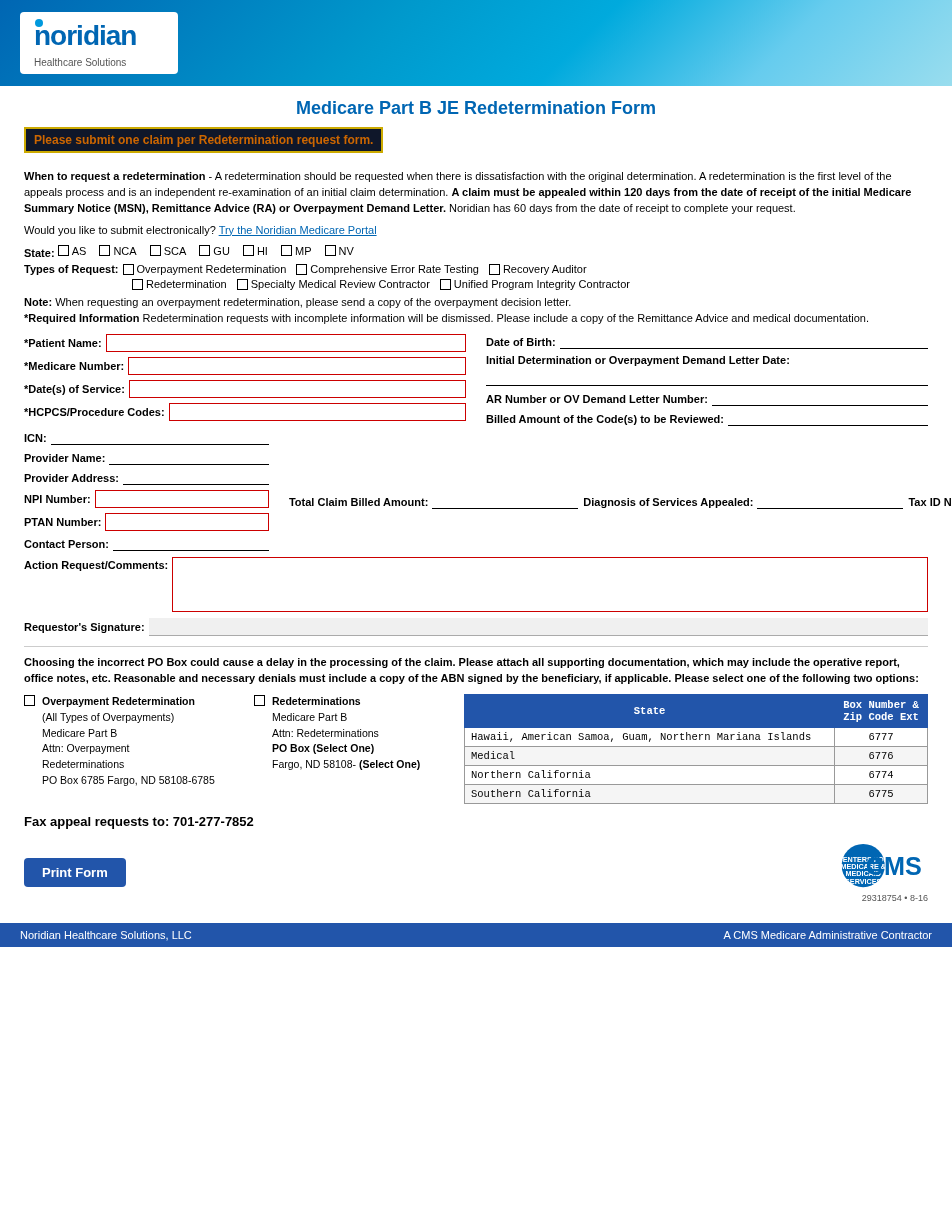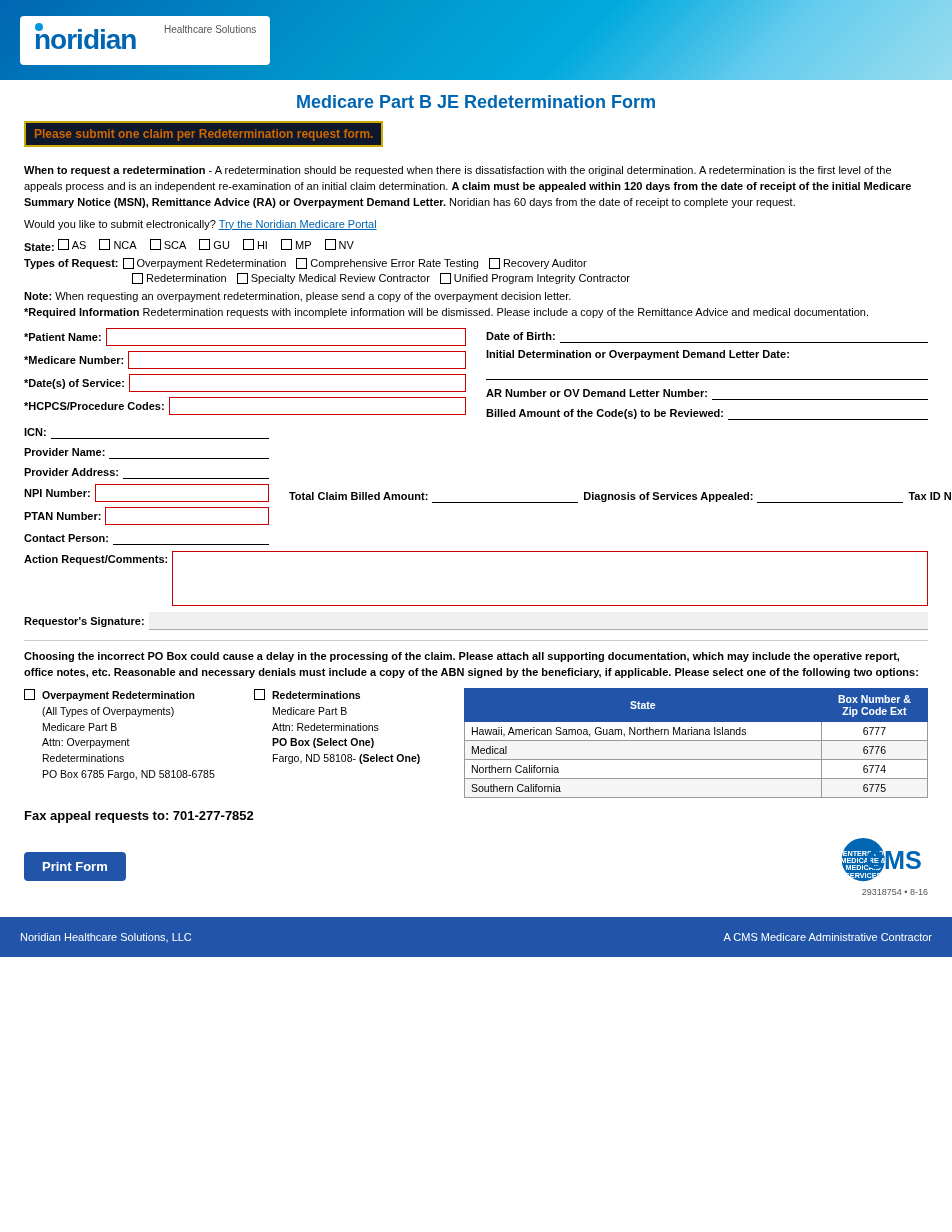--- a/index.html
+++ b/index.html
@@ -15,20 +15,21 @@
     
     .header {
       background: linear-gradient(135deg, #0066b3 0%, #0099cc 40%, #00aadd 60%, #66ccee 80%, #99ddee 100%);
       padding: 12px 20px 12px 20px;
       display: flex;
       align-items: center;
       min-height: 80px;
     }
     .logo-area {
       display: flex;
+      flex-direction: column;
       background: #fff;
       padding: 6px 14px 6px 14px;
       border-radius: 4px;
     }
     .logo-text {
       font-size: 28px;
       font-weight: 900;
       color: #0066b3;
       letter-spacing: -1px;
       line-height: 1;
@@ -194,20 +195,21 @@
       line-height: 1.5;
     }
     .po-box-col .col-title {
       font-weight: bold;
     }
 
     .po-table {
       border-collapse: collapse;
       width: 100%;
       font-size: 10.5px;
+      font-family: Liberation Mono, monospace;
     }
     .po-table th {
       background: #2255aa;
       color: #fff;
       padding: 4px 6px;
       text-align: center;
       border: 1px solid #2255aa;
     }
     .po-table td {
       border: 1px solid #999;
@@ -258,21 +260,21 @@
       margin-top: 2px;
     }
 
     
     .page-footer {
       background: #2255aa;
       color: #fff;
       display: flex;
       justify-content: space-between;
       align-items: center;
-      padding: 14px 20px;
+      padding: 6px 20px;
       font-size: 11px;
       margin-top: 10px;
     }
 
     .checkbox-square {
       display: inline-block;
       width: 11px;
       height: 11px;
       border: 1px solid #000;
       margin-right: 3px;

